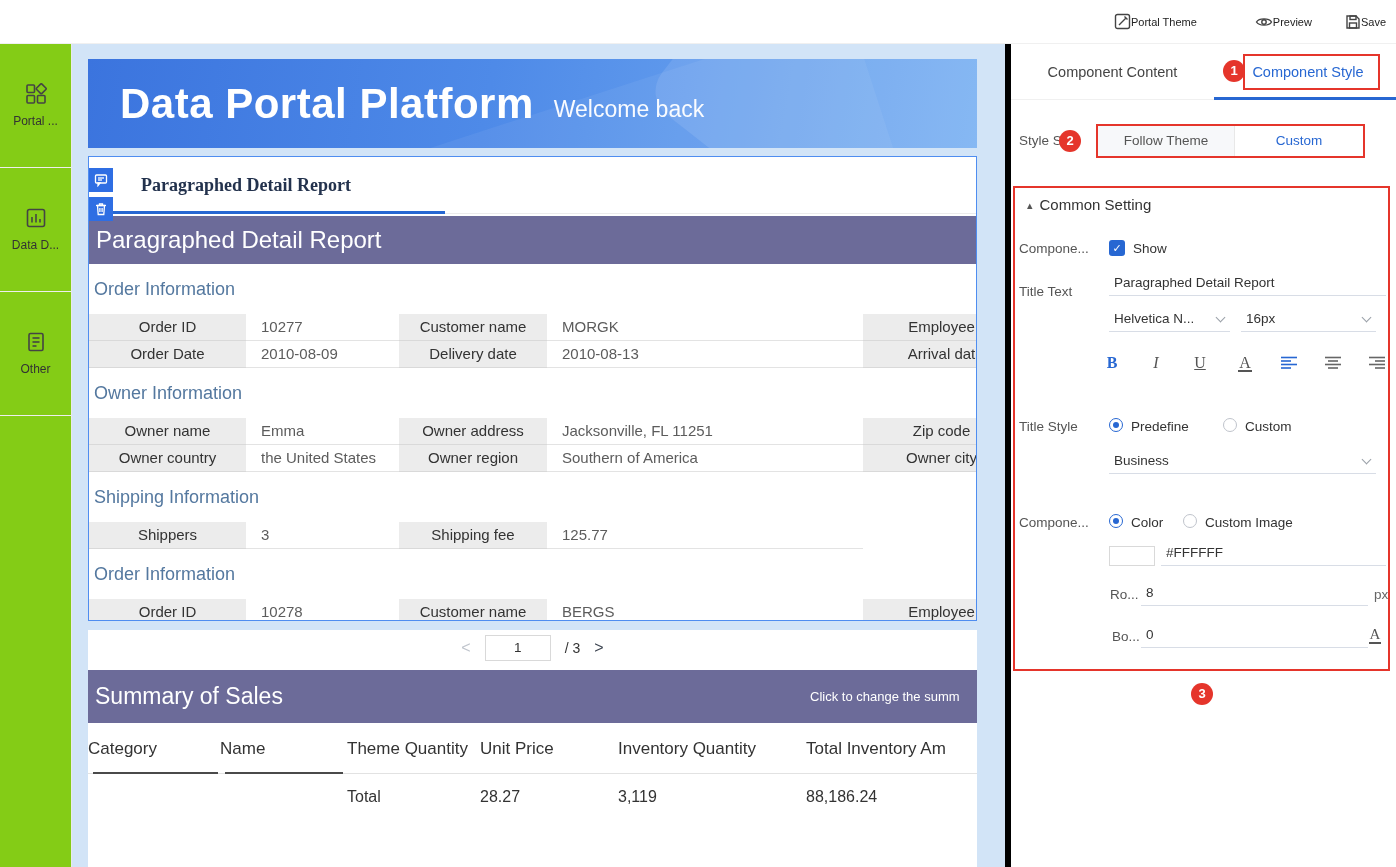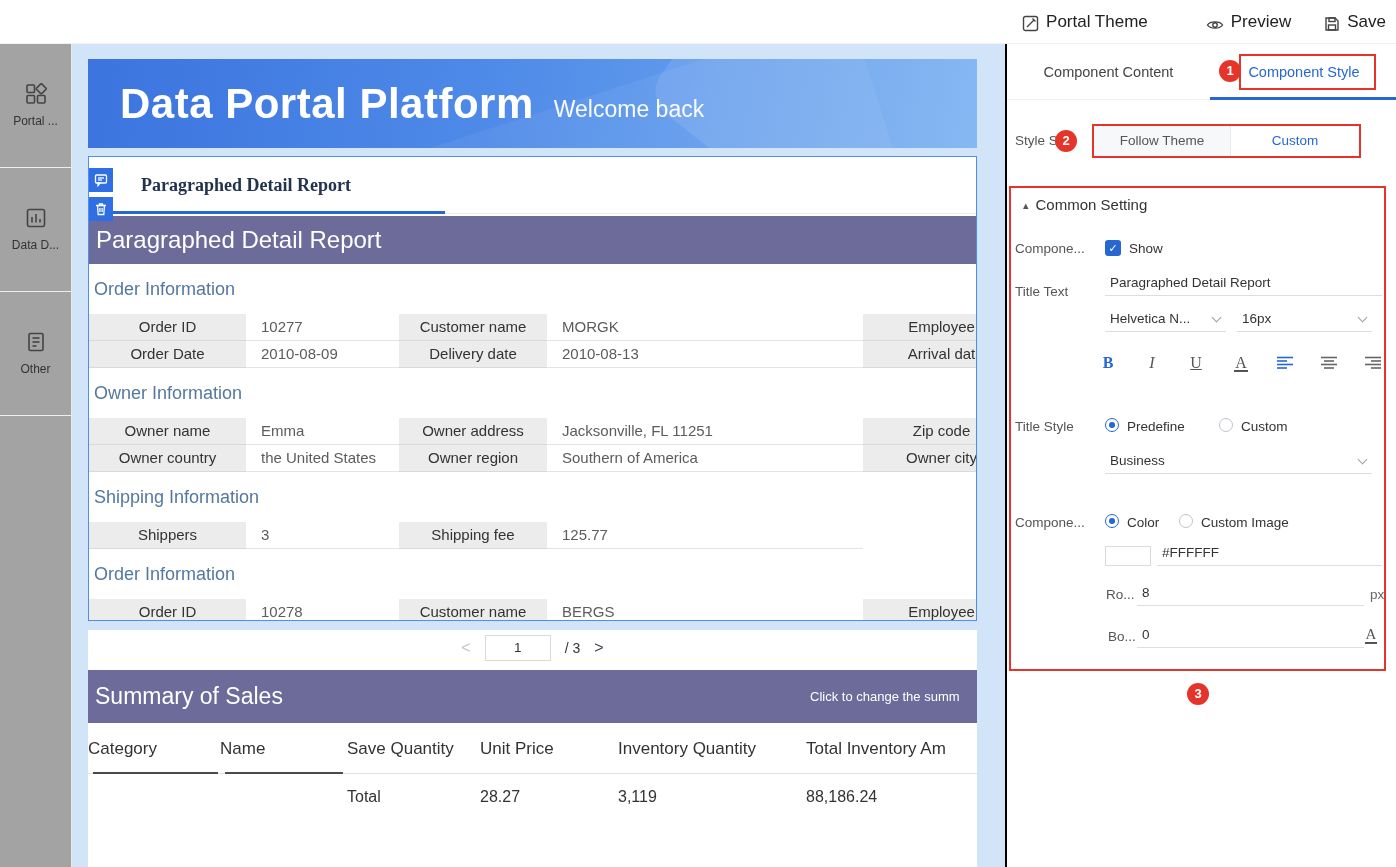--- a/index.html
+++ b/index.html
@@ -1,26 +1,26 @@
 <!DOCTYPE html>
 <html><head>
 <meta charset="utf-8">
 <style>
   *{margin:0;padding:0;box-sizing:border-box}
   body{background:#fff;font-family:"Liberation Sans",sans-serif}
   #root{position:relative;width:1396px;height:867px;overflow:hidden;background:#fff;color:#333}
 
   
   #topbar{position:absolute;left:0;top:0;width:1396px;height:44px;background:#fff;border-bottom:1px solid #f0f0f0;display:flex;align-items:center;justify-content:flex-end;padding-right:10px;z-index:10}
-  .tb-item{display:flex;align-items:flex-end;gap:7px;font-size:17px;color:#222;cursor:pointer}
+  .tb-item{display:flex;align-items:center;font-size:11px;color:#222;cursor:pointer}
   #tb-portaltheme{margin-right:58px}
   #tb-preview{margin-right:33px}
 
   
-  #sidebar{position:absolute;left:0;top:44px;width:72px;height:823px;background:#a3a3a3;border-right:1px solid #e9e9e9;z-index:5}
+  #sidebar{position:absolute;left:0;top:44px;width:72px;height:823px;background:#84cc16;border-right:1px solid #e9e9e9;z-index:5}
   .sb-item{height:124px;border-bottom:1px solid #eee;display:flex;flex-direction:column;align-items:center;justify-content:center;gap:9px;cursor:pointer}
   .sb-label{font-size:12px;color:#333;white-space:nowrap}
 
   
   #canvas{position:absolute;left:72px;top:44px;width:933px;height:823px;background:#d2e4f7;overflow:hidden}
   #banner{position:absolute;left:16px;top:15px;width:889px;height:89px;background:linear-gradient(100deg,#3b74de 0%,#4e8ae8 45%,#79b0f2 100%);overflow:hidden;display:flex;align-items:center;padding-left:32px}
   .banner-deco{position:absolute;background:rgba(255,255,255,.10)}
   #bd1{right:-80px;top:-60px;width:380px;height:240px;transform:rotate(38deg);border-radius:30px}
   #bd2{left:300px;top:26px;width:520px;height:300px;transform:rotate(-18deg);background:rgba(255,255,255,.06);border-radius:50px}
   #banner-title{font-size:42px;font-weight:bold;color:#fff;letter-spacing:.5px;position:relative;z-index:2}
@@ -61,21 +61,21 @@
   .sum-row{display:flex;width:1150px}
   #sum-headrow{height:51px;line-height:51px;font-size:17px;color:#333;border-bottom:1px solid #e2e2e2;position:relative}
   #sum-totalrow{height:45px;line-height:45px;font-size:16px;color:#333}
   .sc1{width:132px}.sc2{width:127px}.sc3{width:133px}.sc4{width:138px}.sc5{width:188px}.sc6{width:432px}
   .sum-cell{white-space:nowrap;overflow:hidden}
   .head-underline{position:absolute;bottom:-1px;height:2px;background:#4a4a4a}
   #hu-cat{left:5px;width:125px}
   #hu-name{left:137px;width:118px}
 
   
-  #panel{position:absolute;left:1005px;top:44px;width:391px;height:823px;background:#fff;border-left:2px solid #000000}
+  #panel{position:absolute;left:1005px;top:44px;width:391px;height:823px;background:#fff;border-left:6px solid #000000}
   #panel-tabs{position:relative;height:56px;border-bottom:1px solid #f0f0f0}
   .ptab{position:absolute;top:0;height:56px;line-height:56px;font-size:14.5px;text-align:center;cursor:pointer;white-space:nowrap}
   #ptab-content{left:0;width:203px;color:#444}
   #ptab-style{left:203px;width:188px;color:#2767d2}
   #tabs-blue-underline{position:absolute;left:203px;bottom:-1px;width:188px;height:3px;background:#2767d2}
   #tab-redbox{position:absolute;left:232px;top:10px;width:137px;height:36px;border:2px solid #e5352b;z-index:20;pointer-events:none}
 
   .p-label{position:absolute;left:8px;font-size:13.5px;color:#555;line-height:16px;white-space:nowrap}
   .seg{position:absolute;left:85px;top:80px;width:269px;height:34px;border:2px solid #e5352b;display:flex;background:#fff;z-index:8}
   .seg-btn{height:30px;line-height:30px;text-align:center;font-size:13.5px;cursor:pointer;white-space:nowrap}
@@ -271,21 +271,21 @@
       </div>
 
       <div class="purple-header" id="summary-header">
         <span>Summary of Sales</span>
         <span id="summary-hint">Click to change the summ</span>
       </div>
 
       <div class="sum-row" id="sum-headrow">
         <div class="sum-cell sc1">Category</div>
         <div class="sum-cell sc2">Name</div>
-        <div class="sum-cell sc3">Save Quantity</div>
+        <div class="sum-cell sc3">Theme Quantity</div>
         <div class="sum-cell sc4">Unit Price</div>
         <div class="sum-cell sc5">Inventory Quantity</div>
         <div class="sum-cell sc6">Total Inventory Am</div>
         <div class="head-underline" id="hu-cat"></div>
         <div class="head-underline" id="hu-name"></div>
       </div>
       <div class="sum-row" id="sum-totalrow">
         <div class="sum-cell sc1"></div>
         <div class="sum-cell sc2"></div>
         <div class="sum-cell sc3">Total</div>

